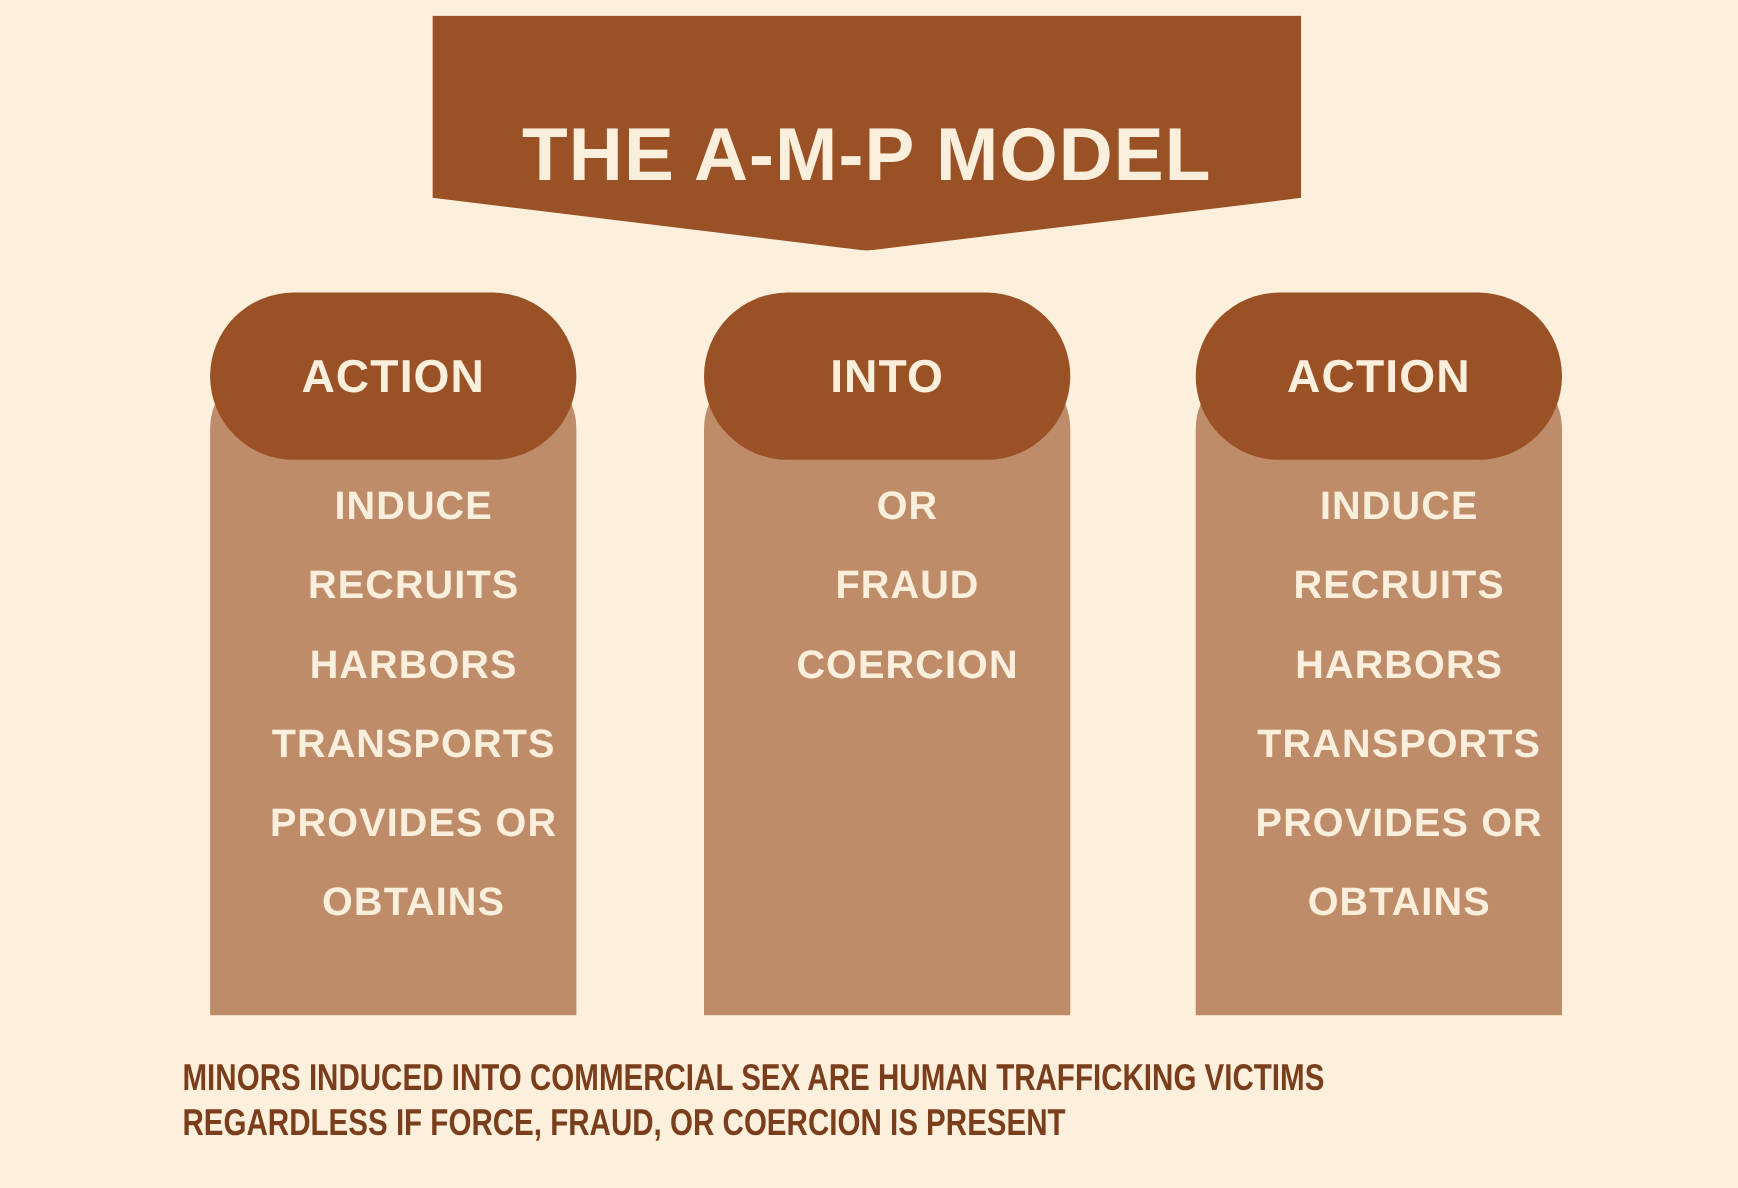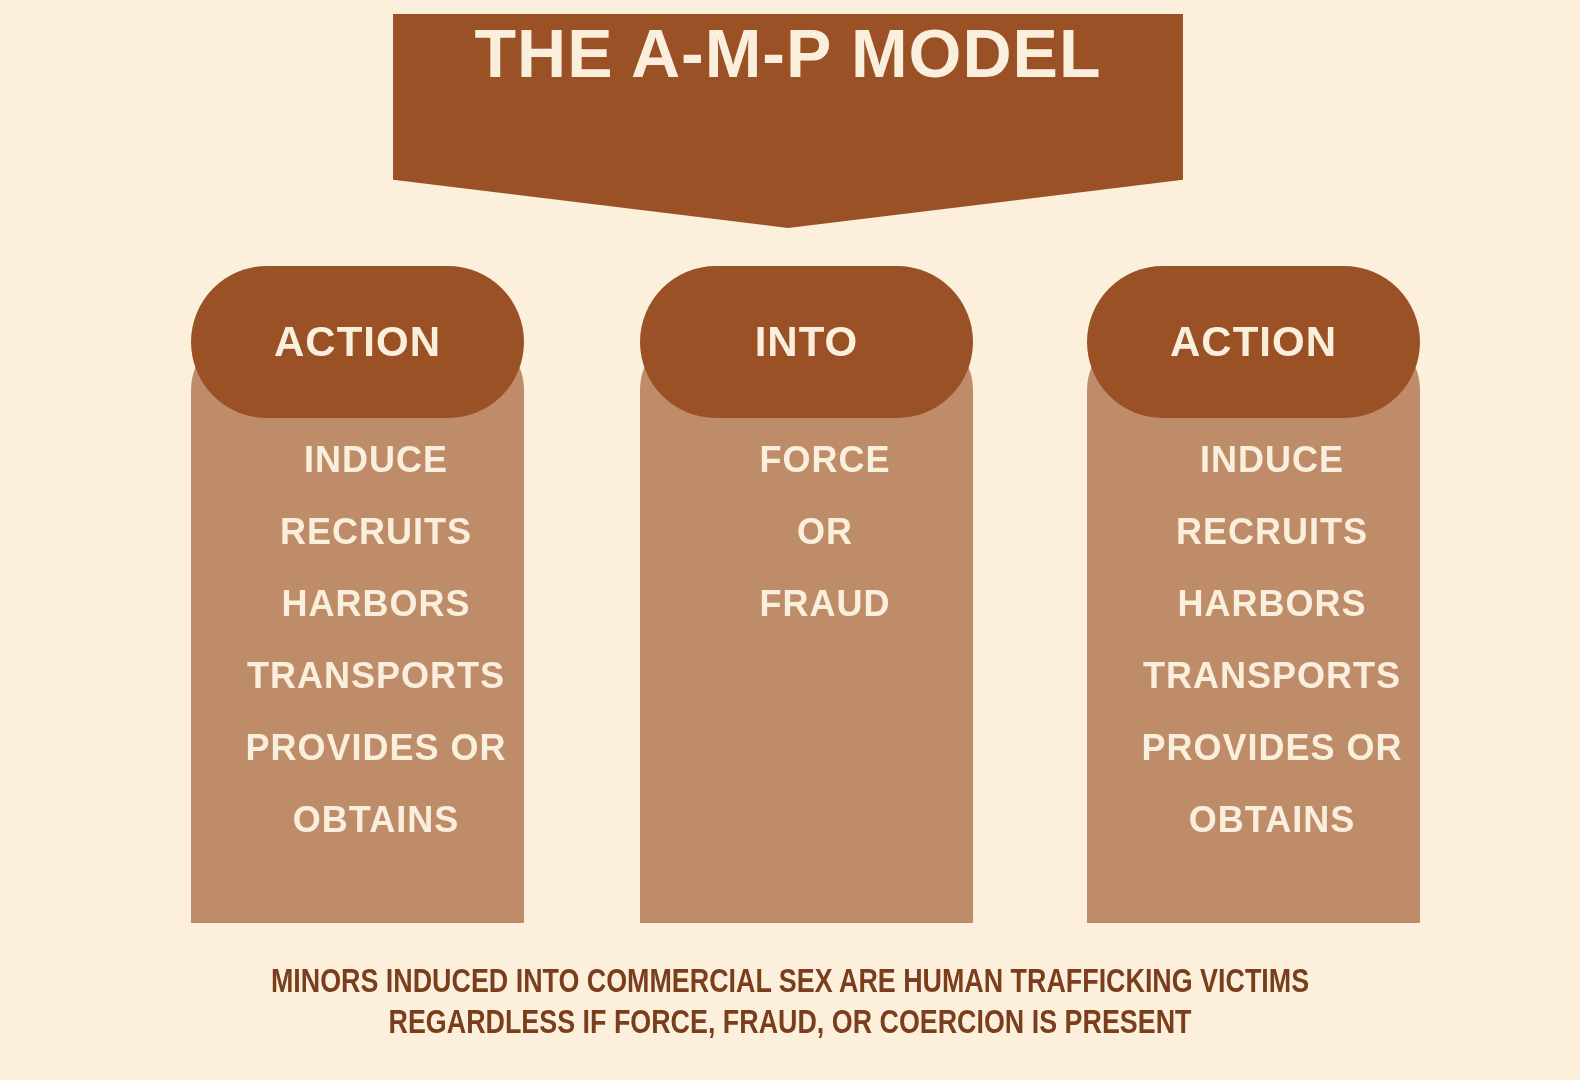--- a/index.html
+++ b/index.html
@@ -23,21 +23,21 @@
     top: 14px;
     width: 790px;
     height: 214px;
     background: #9A5125;
     -webkit-clip-path: polygon(0 0, 100% 0, 100% 77.5%, 50% 100%, 0 77.5%);
     clip-path: polygon(0 0, 100% 0, 100% 77.5%, 50% 100%, 0 77.5%);
   }
   .banner-inner {
     height: 166px;
     display: flex;
-    align-items: flex-start;
+    align-items: flex-end;
     justify-content: center;
   }
   .banner-title {
     color: #FAEFDC;
     font-size: 68px;
     font-weight: bold;
     letter-spacing: 1px;
     white-space: nowrap;
   }
 
@@ -99,21 +99,21 @@
     letter-spacing: 1px;
     white-space: nowrap;
   }
 
   
   .footer {
     position: absolute;
     left: 0;
     right: 0;
     top: 960px;
-    text-align: center;
+    text-align: left;
   }
   .footer-line {
     color: #7B3E1D;
     font-size: 34px;
     font-weight: bold;
     line-height: 41px;
     white-space: nowrap;
     transform: scaleX(0.79);
     transform-origin: center;
   }
@@ -143,23 +143,23 @@
       <div class="col-item">OBTAINS</div>
     </div>
   </div>
 
   <div class="column c2">
     <div class="col-body"></div>
     <div class="col-pill">
       <span>INTO</span>
     </div>
     <div class="col-items">
-      <div class="col-item">FORCE</div>
       <div class="col-item">OR</div>
       <div class="col-item">FRAUD</div>
+      <div class="col-item">COERCION</div>
     </div>
   </div>
 
   <div class="column c3">
     <div class="col-body"></div>
     <div class="col-pill">
       <span>ACTION</span>
     </div>
     <div class="col-items">
       <div class="col-item">INDUCE</div>

